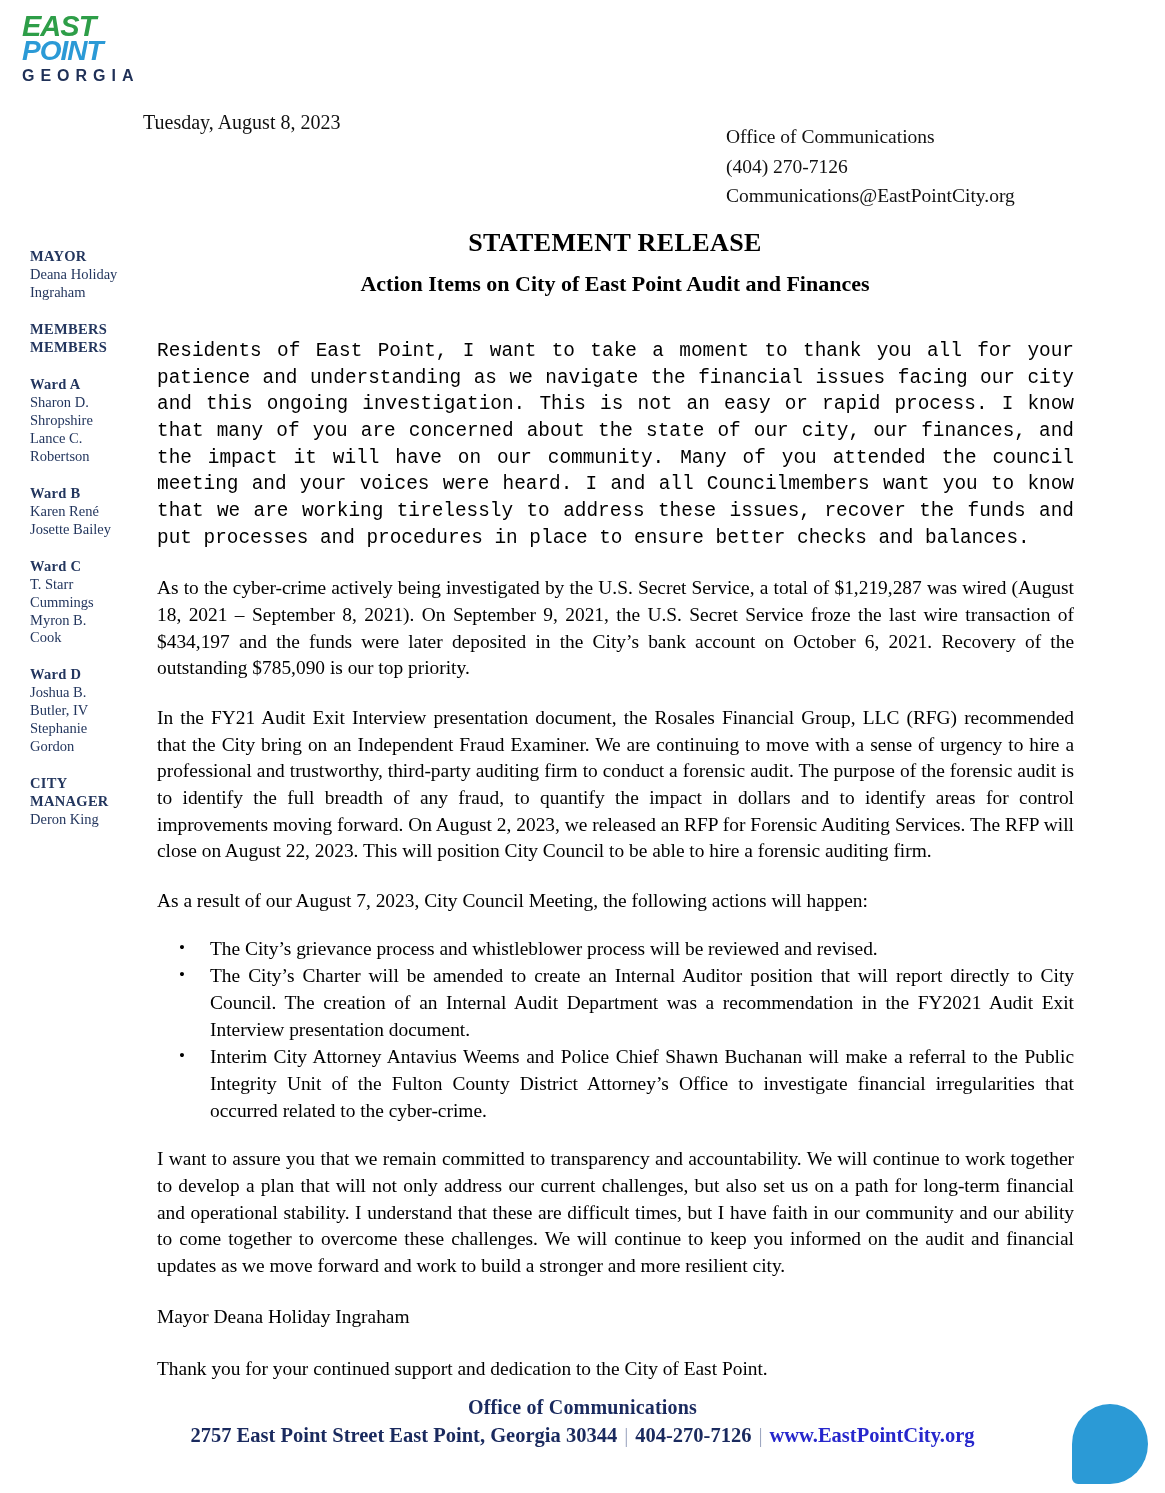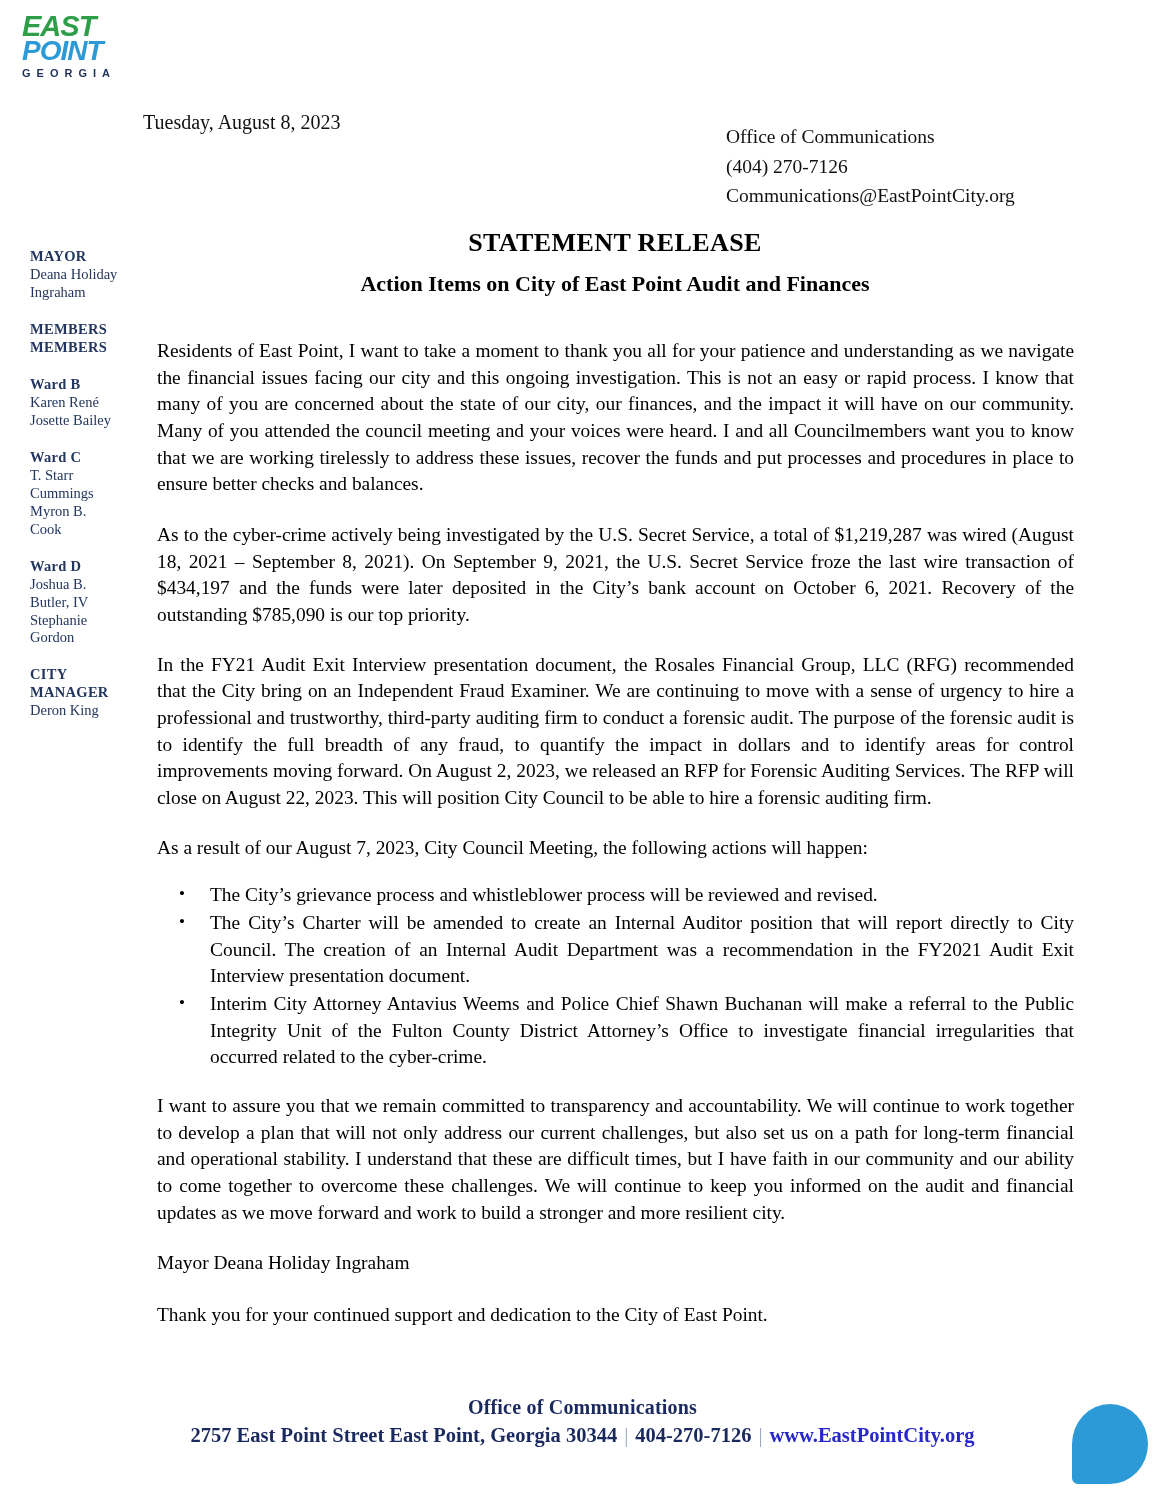--- a/index.html
+++ b/index.html
@@ -42,21 +42,21 @@
     color: #2E9E48;
   }
   .logo-point {
     font-size: 28px;
     color: #2B9AD6;
     margin-top: -4px;
   }
   .logo-georgia {
     font-family: "Liberation Sans", "DejaVu Sans", sans-serif;
     font-weight: bold;
-    font-size: 11px;
+    font-size: 16px;
     letter-spacing: 6px;
     color: #1F3057;
     display: block;
     margin-top: 2px;
   }
 
   
   .sidebar {
     position: absolute;
     left: 30px;
@@ -119,21 +119,21 @@
     left: 157px;
     top: 338px;
     width: 917px;
   }
   .para {
     font-size: 19.4px;
     line-height: 1.375;
     text-align: justify;
     margin: 0 0 21px 0;
   }
-  .para.lead { margin-bottom: 24px; }
+  .para.lead { margin-bottom: 24px; font-family: Liberation Mono, monospace; }
   .para.tight { margin-bottom: 23px; }
 
   ul.actions {
     list-style: none;
     margin: 5px 0 22px 0;
     padding: 0;
   }
   ul.actions li {
     position: relative;
     font-size: 19.4px;
@@ -210,20 +210,27 @@
 
   <div class="sidebar" id="sidebar">
       <div class="sb-group">
         <div class="sb-head">MAYOR</div>
         <div class="sb-name">Deana Holiday</div>
         <div class="sb-name">Ingraham</div>
       </div>
       <div class="sb-group">
         <div class="sb-head">MEMBERS</div>
         <div class="sb-head">MEMBERS</div>
+      </div>
+      <div class="sb-group">
+        <div class="sb-head">Ward A</div>
+        <div class="sb-name">Sharon D.</div>
+        <div class="sb-name">Shropshire</div>
+        <div class="sb-name">Lance C.</div>
+        <div class="sb-name">Robertson</div>
       </div>
       <div class="sb-group">
         <div class="sb-head">Ward B</div>
         <div class="sb-name">Karen René</div>
         <div class="sb-name">Josette Bailey</div>
       </div>
       <div class="sb-group">
         <div class="sb-head">Ward C</div>
         <div class="sb-name">T. Starr</div>
         <div class="sb-name">Cummings</div>

